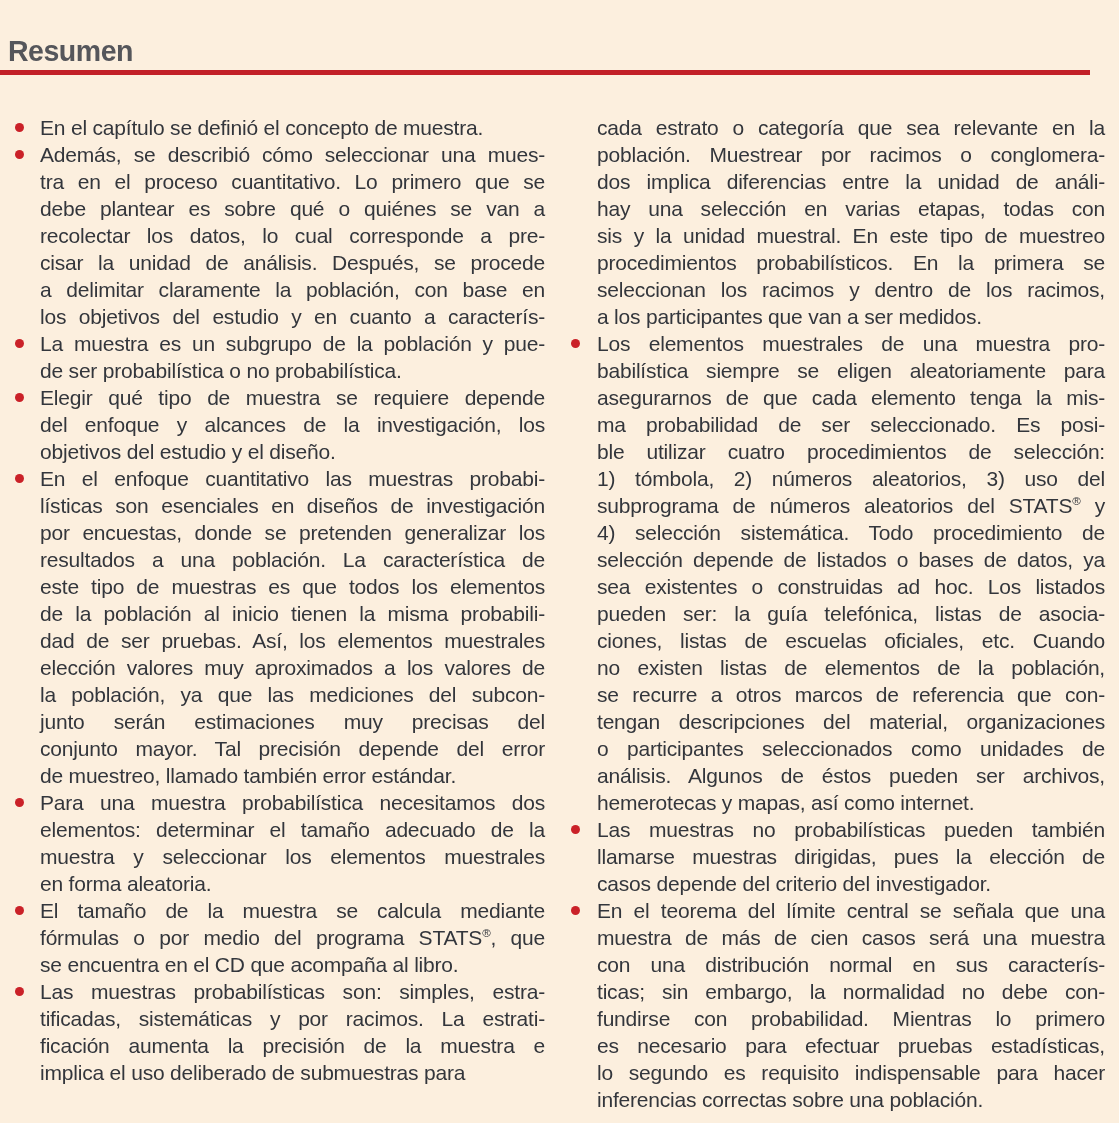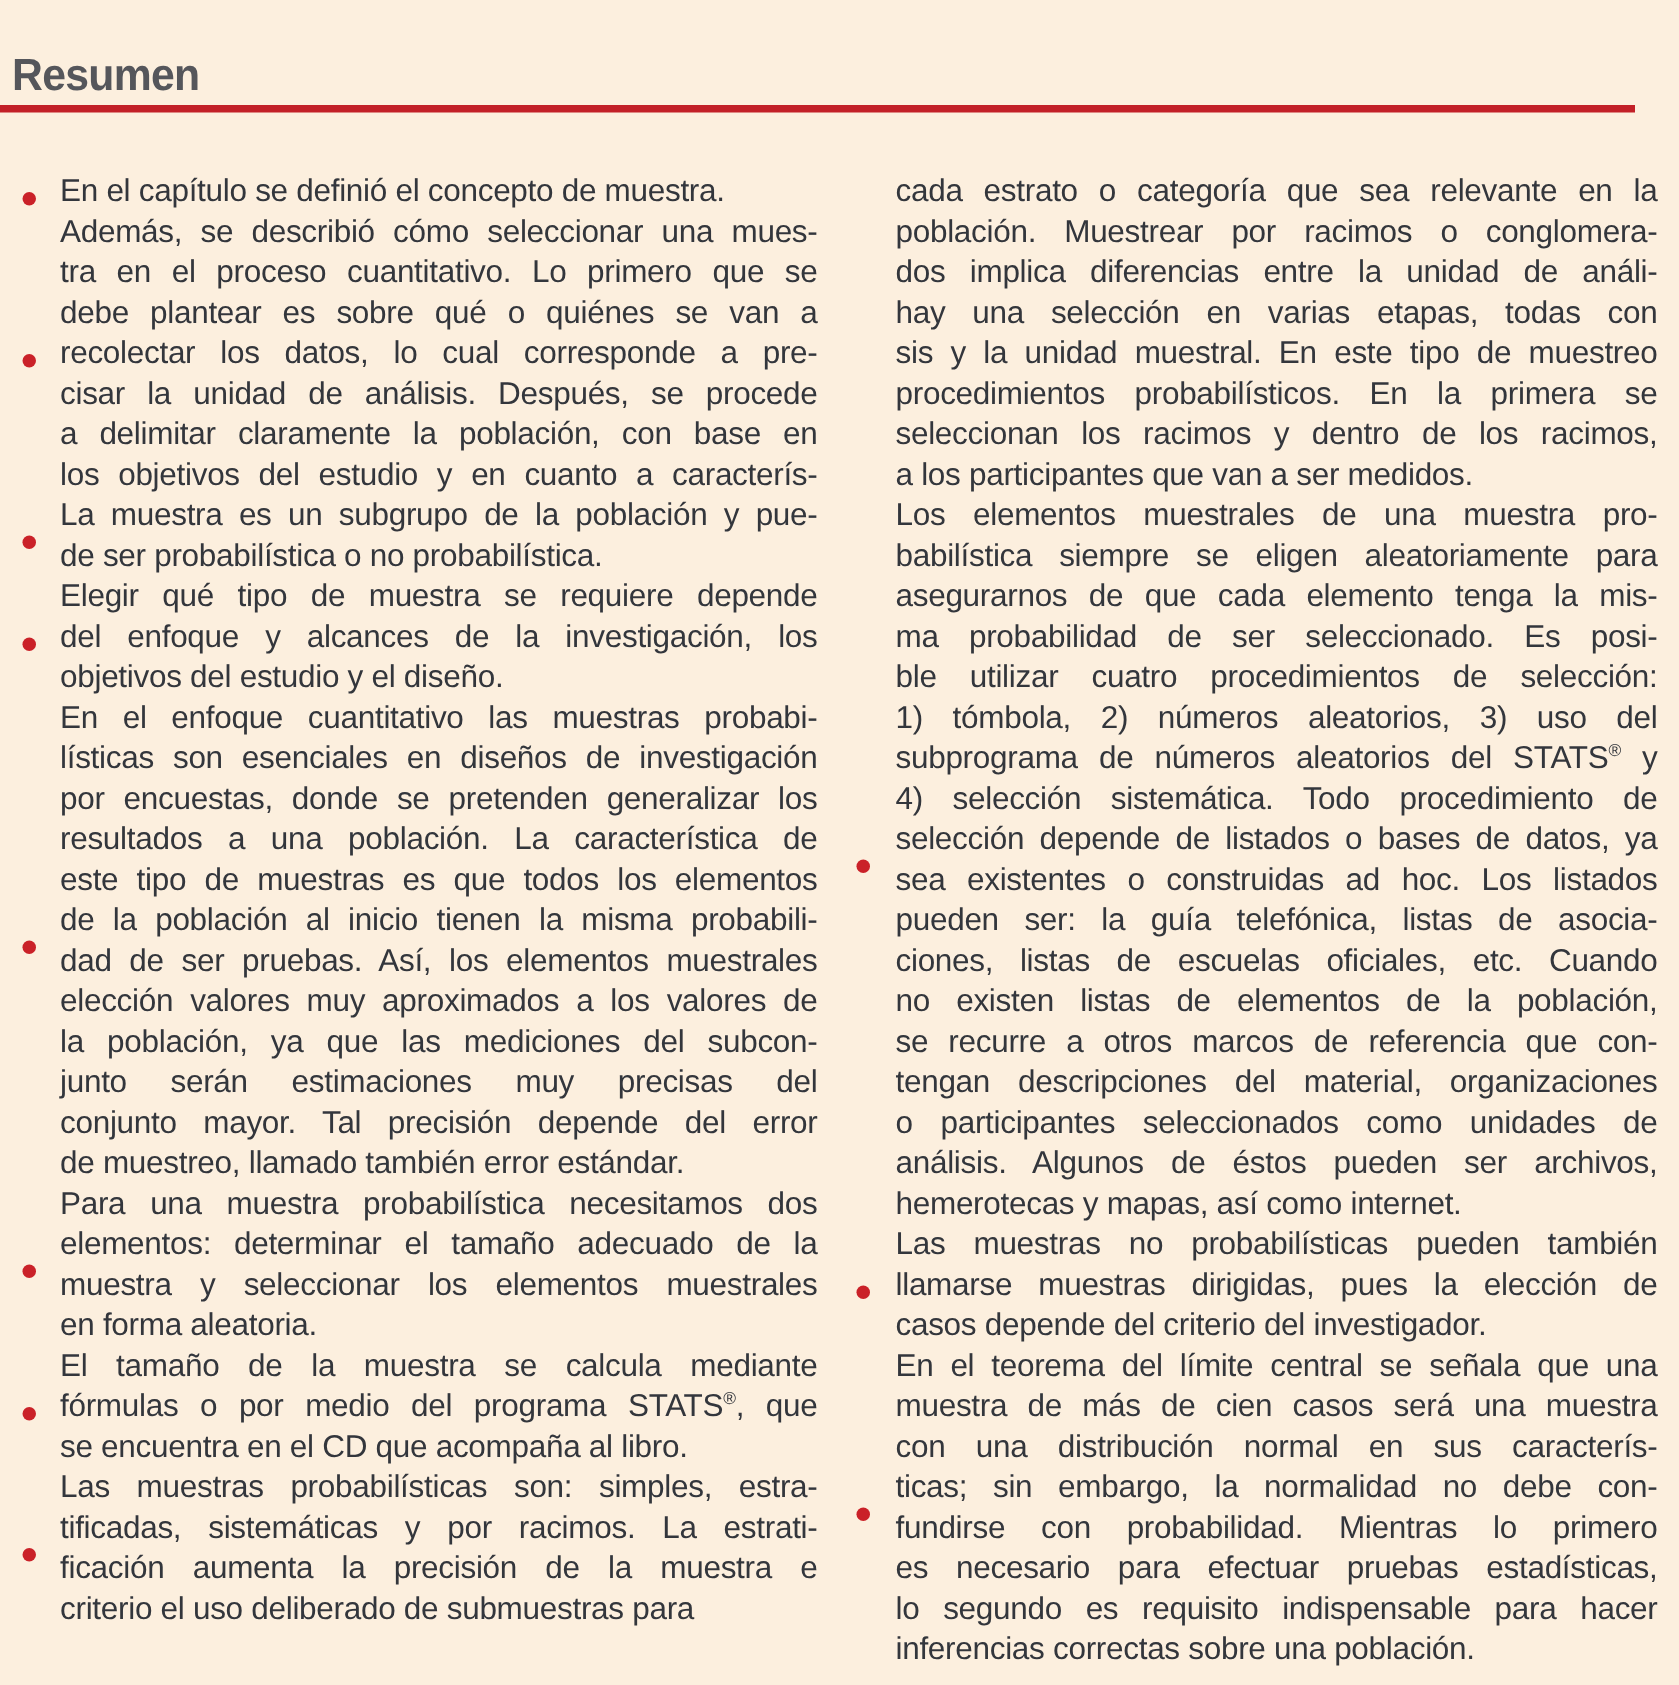--- a/index.html
+++ b/index.html
@@ -33,21 +33,21 @@
     background: #c22027;
   }
   .content {
     position: absolute;
     top: 86px; left: 12px;
     display: flex;
   }
   .col { display: block; }
   .col-left  { width: 533px; }
   .col-right { width: 537px; margin-left: 23px; }
-  .item { display: flex; align-items: center; }
+  .item { display: flex; align-items: flex-start; }
   .bullet-cell {
     flex: 0 0 28px;
     width: 28px;
     padding-top: 9px;
     box-sizing: border-box;
   }
   .col-right .bullet-cell { flex: 0 0 29px; width: 29px; }
   .dot {
     display: block;
     width: 9px; height: 9px;
@@ -162,21 +162,21 @@
           </div>
         </div>
         <div class="item">
           <span class="bullet-cell">
             <span class="dot"></span>
           </span>
           <div class="text-block">
             <div class="line">Las muestras probabilísticas son: simples, estra-</div>
             <div class="line">tificadas, sistemáticas y por racimos. La estrati-</div>
             <div class="line">ficación aumenta la precisión de la muestra e</div>
-            <div class="line last">criterio el uso deliberado de submuestras para</div>
+            <div class="line last">implica el uso deliberado de submuestras para</div>
           </div>
         </div>
       </div>
     <div class="col col-right">
         <div class="item">
           <span class="bullet-cell"></span>
           <div class="text-block">
             <div class="line">cada estrato o categoría que sea relevante en la</div>
             <div class="line">población. Muestrear por racimos o conglomera-</div>
             <div class="line">dos implica diferencias entre la unidad de análi-</div>

